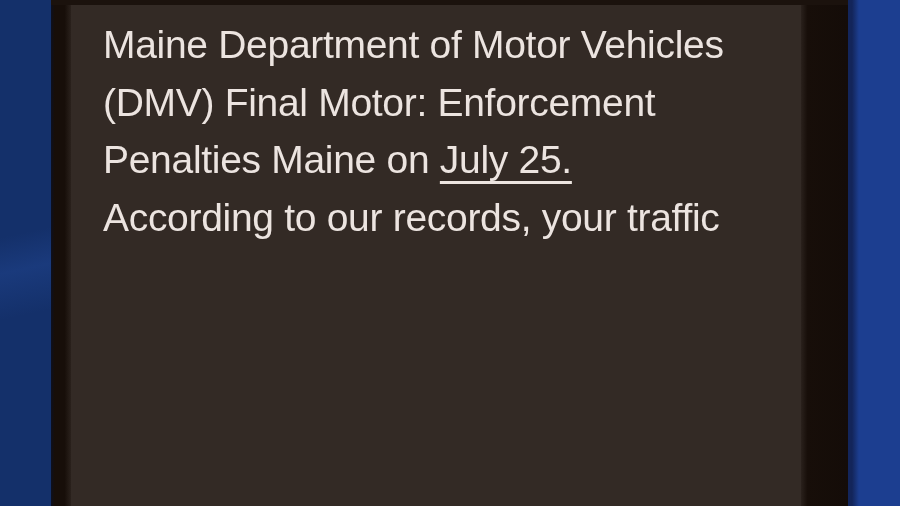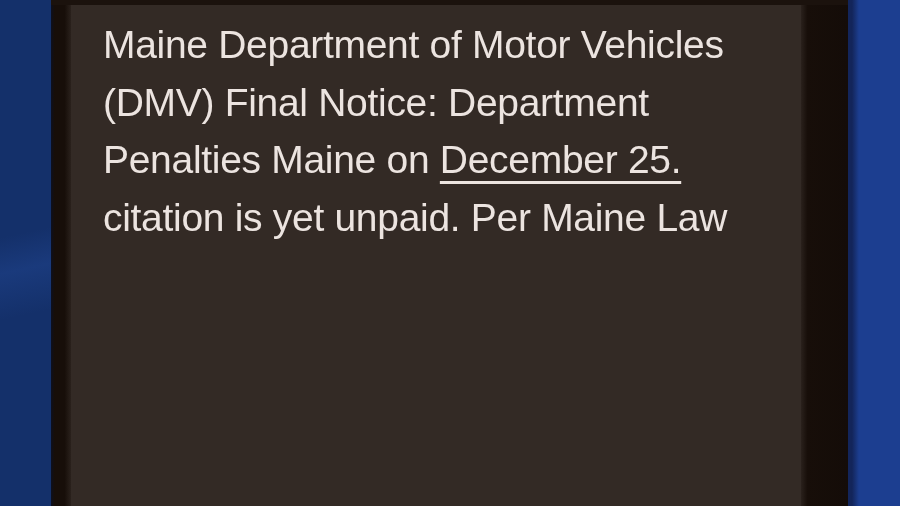--- a/index.html
+++ b/index.html
@@ -74,20 +74,20 @@
 </style>
 </head>
 <body>
 
 <div class="stage">
   <div class="bg-strip-left"></div>
   <div class="edge-left"></div>
   <div class="panel">
     <div class="message-text">
         <div class="msg-line"><span>Maine Department of Motor Vehicles</span></div>
-        <div class="msg-line"><span>(DMV) Final Notice: Department</span></div>
-        <div class="msg-line"><span>Penalties Maine on </span><span class="u">December 25.</span></div>
-        <div class="msg-line"><span>citation is yet unpaid. Per Maine Law</span></div>
+        <div class="msg-line"><span>(DMV) Final Motor: Enforcement</span></div>
+        <div class="msg-line"><span>Penalties Maine on </span><span class="u">July 25.</span></div>
+        <div class="msg-line"><span>According to our records, your traffic</span></div>
       </div>
   </div>
   <div class="edge-right"></div>
   <div class="bg-strip-right"></div>
 </div>
 
 </body></html>

